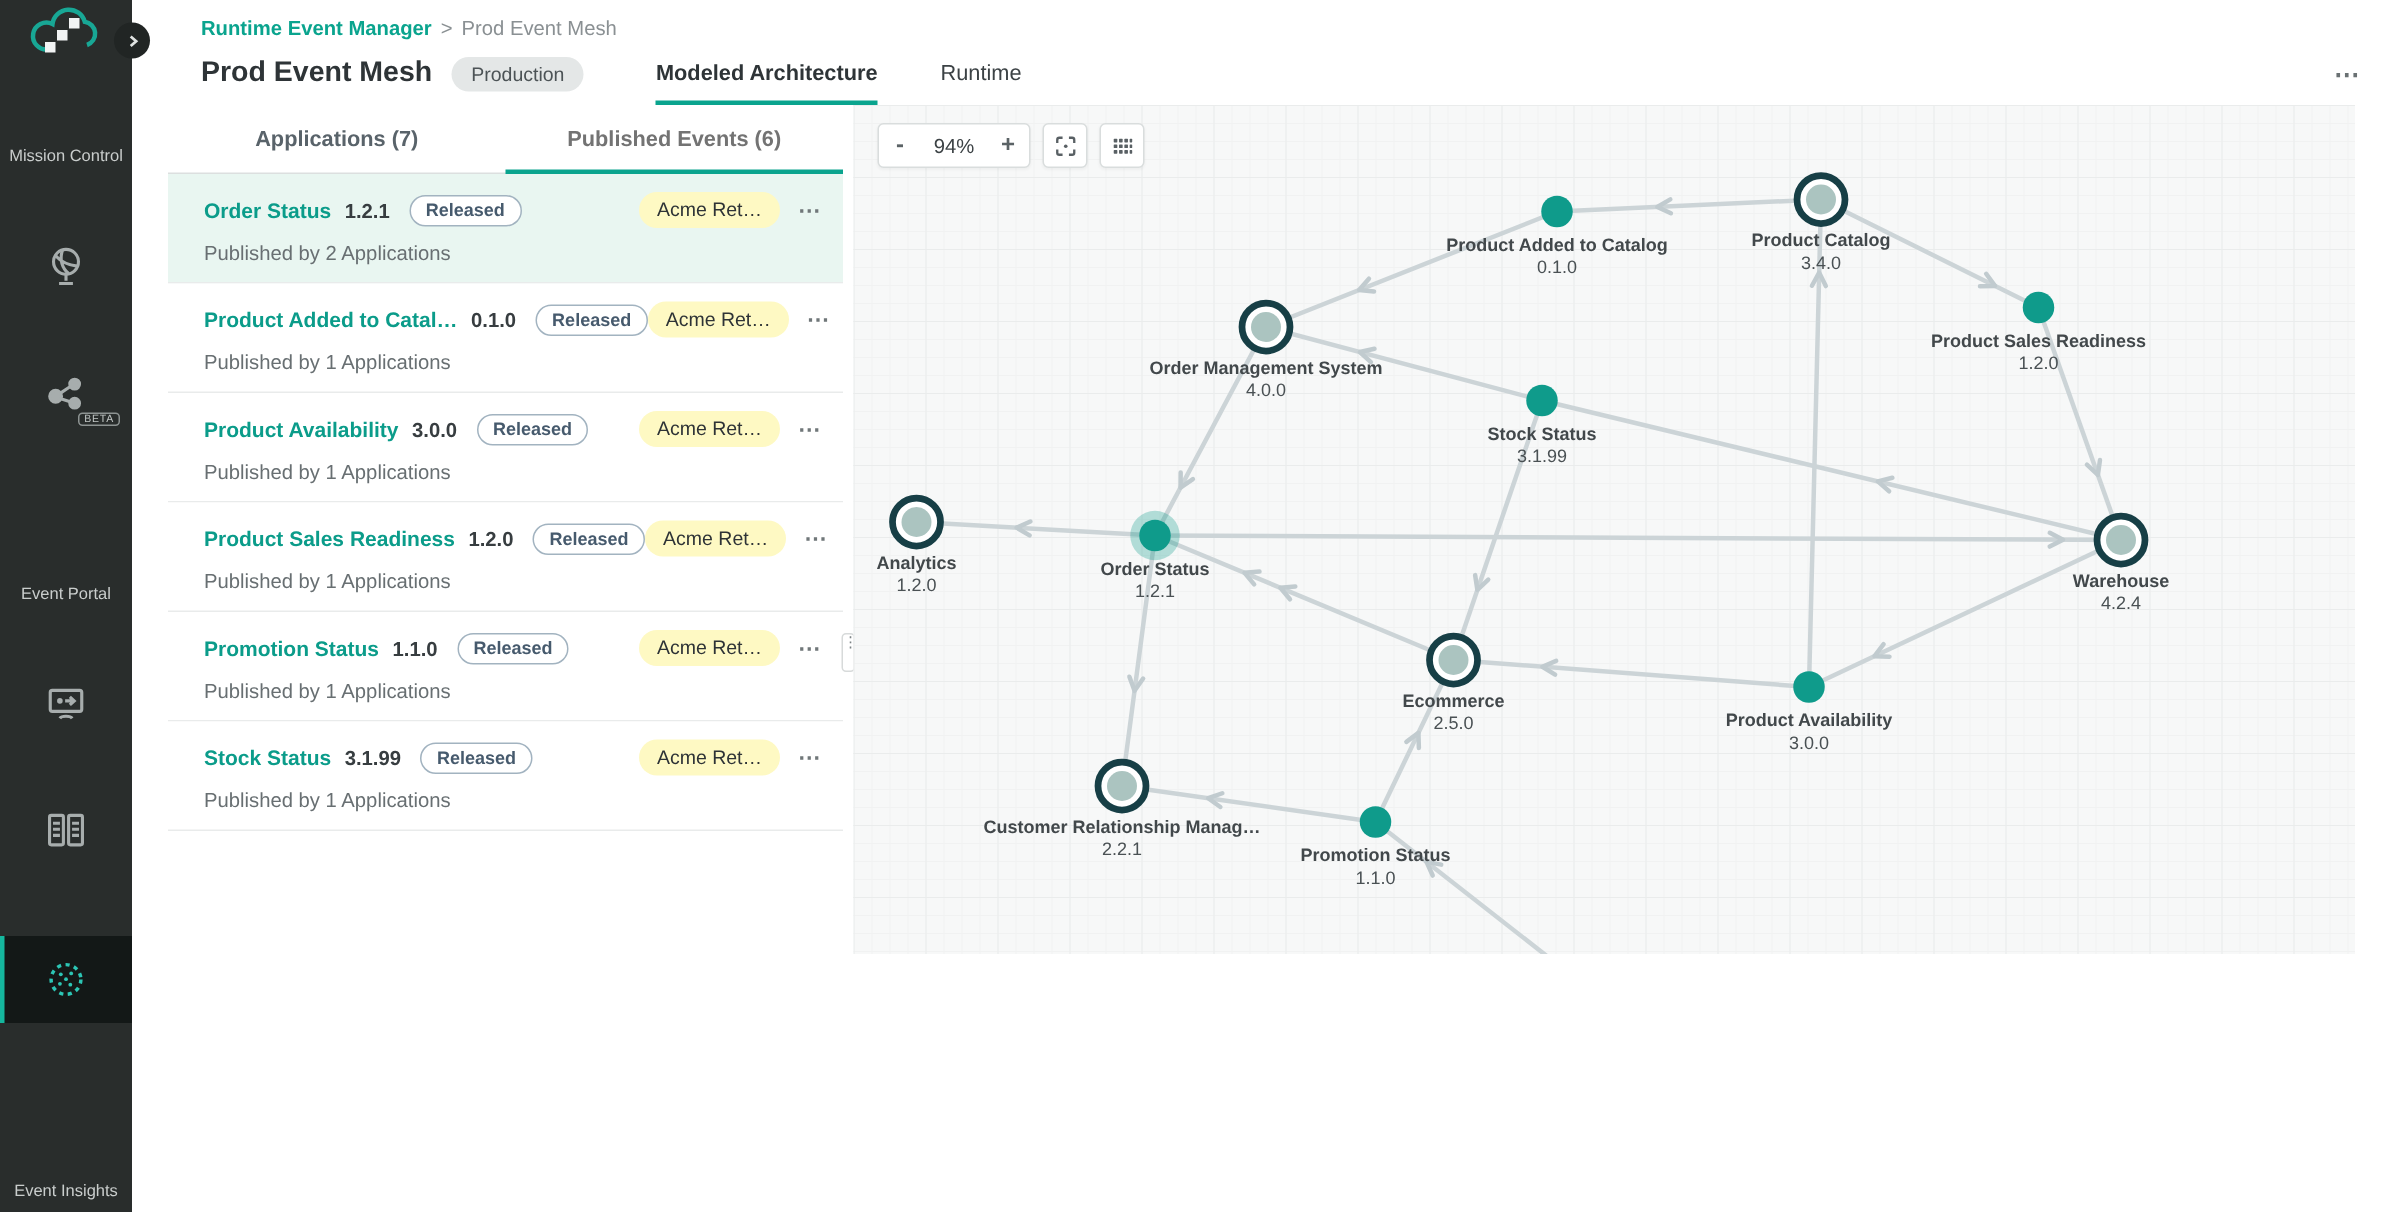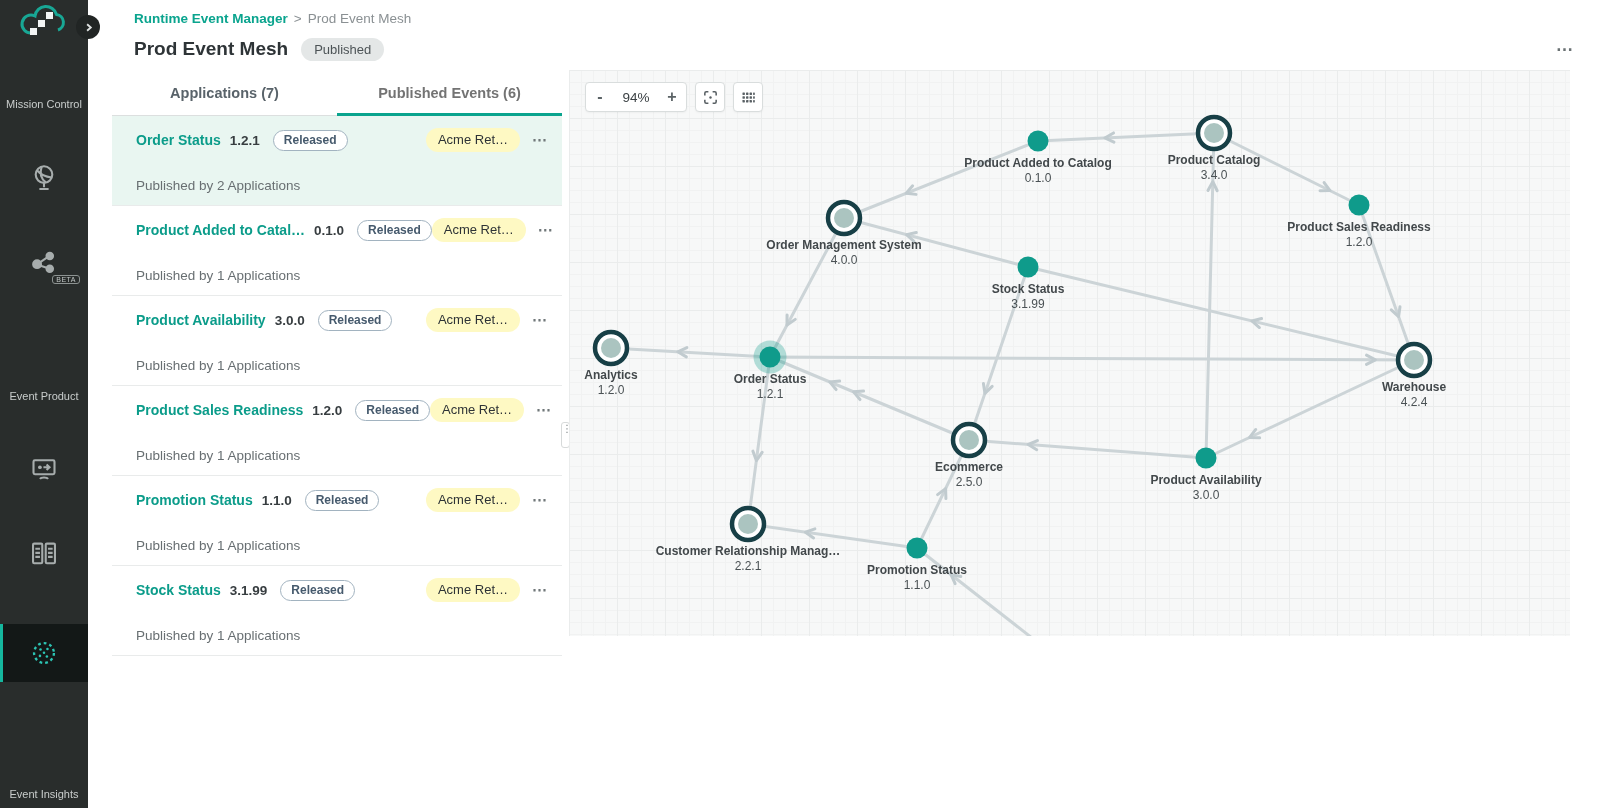--- a/index.html
+++ b/index.html
@@ -50,21 +50,21 @@
   .ltab.active::after { content:""; position:absolute; left:0; right:0; bottom:-1px; height:3px; background:#0aa48e; }
   .event-row { padding:12px 14px 12px 24px; border-bottom:1px solid #e9ebeb; cursor:pointer; background:#fff; }
   .event-row.selected { background:#e9f6f1; }
   .row-line1 { display:flex; align-items:center; }
   .ev-name { color:#0b9c8a; font-weight:700; font-size:14px; white-space:nowrap; }
   .ev-version { color:#373d40; font-weight:600; font-size:13.5px; margin-left:9px; }
   .ev-badge { font-size:12px; font-weight:700; color:#465a6d; border:1.5px solid #a2b3c0; border-radius:11px; padding:2px 10px 3px; background:#fff; margin-left:13px; white-space:nowrap; }
   .row-spacer { flex:1; }
   .ev-chip { background:#fef9c3; color:#2e3336; font-size:13px; border-radius:13px; padding:4px 12px 5px; white-space:nowrap; }
   .ev-menu { background:none; border:none; color:#707779; font-size:15px; font-weight:700; letter-spacing:1px; margin-left:12px; cursor:pointer; }
-  .row-line2 { margin-top:26px; color:#686f72; font-size:13.5px; }
+  .row-line2 { margin-top:9px; color:#686f72; font-size:13.5px; }
 
   
   .splitter { width:7px; background:#fff; position:relative; flex-shrink:0; }
   .grip { position:absolute; top:352px; left:-1px; width:9px; height:26px; border:1px solid #d7dada; border-radius:3px; background:#fff; color:#7c8385; font-size:10px; line-height:8px; text-align:center; padding-top:2px; cursor:col-resize; }
 
   
   .canvas-wrap { flex:1; background:#fff; padding:0 30px 16px 0; min-width:0; }
   .canvas { position:relative; width:100%; height:100%; overflow:hidden; background-color:#f7f8f8;
     background-image:
       linear-gradient(#eaecec 1px, transparent 1px),
@@ -108,21 +108,21 @@
       <svg width="30" height="28" viewBox="0 0 26 24" fill="none" stroke="#a7adad" stroke-width="1.8">
         <circle cx="7" cy="13" r="3.4" fill="#a7adad"></circle>
         <circle cx="18" cy="6" r="2.8" fill="#a7adad"></circle>
         <circle cx="18" cy="17" r="2.8" fill="#a7adad"></circle>
         <path d="M9.8 11.2 L15.5 7.4 M10 14.4 L15.4 16.2"></path>
       </svg>
       <span class="beta-badge">BETA</span>
     </button>
 
     <div class="nav-divider"></div>
-    <div class="nav-label">Event Product</div>
+    <div class="nav-label">Event Portal</div>
     <button class="nav-item">
       <svg width="28" height="28" viewBox="0 0 24 24" fill="none" stroke="#a7adad" stroke-width="1.8">
         <rect x="3" y="4.5" width="18" height="12" rx="1.2"></rect>
         <circle cx="8.5" cy="10.5" r="1.6" fill="#a7adad" stroke="none"></circle>
         <path d="M11.5 10.5 h5 m-2.3 -2.3 l2.5 2.3 -2.5 2.3"></path>
         <path d="M8.5 20.5 c1 -1.6 6 -1.6 7 0"></path>
       </svg>
     </button>
     <button class="nav-item">
       <svg width="30" height="30" viewBox="0 0 26 26" fill="none" stroke="#a7adad" stroke-width="1.8">
@@ -184,21 +184,25 @@
       </svg>
   </button>
 
   <div class="main">
     <header class="header">
       <div class="breadcrumb">
         <a class="crumb-link" href="#">Runtime Event Manager</a><span class="crumb-sep">&gt;</span><span class="crumb-current">Prod Event Mesh</span>
       </div>
       <div class="title-row">
         <span class="page-title">Prod Event Mesh</span>
-        <span class="env-badge">Published</span>
+        <span class="env-badge">Production</span>
+        <div class="header-tabs">
+          <div class="htab active">Modeled Architecture</div>
+          <div class="htab">Runtime</div>
+        </div>
         <button class="header-more">⋯</button>
       </div>
     </header>
 
     <div class="content">
 
       <section class="list-panel">
         <div class="list-tabs">
           <div class="ltab">Applications (7)</div>
           <div class="ltab active">Published Events (6)</div>

